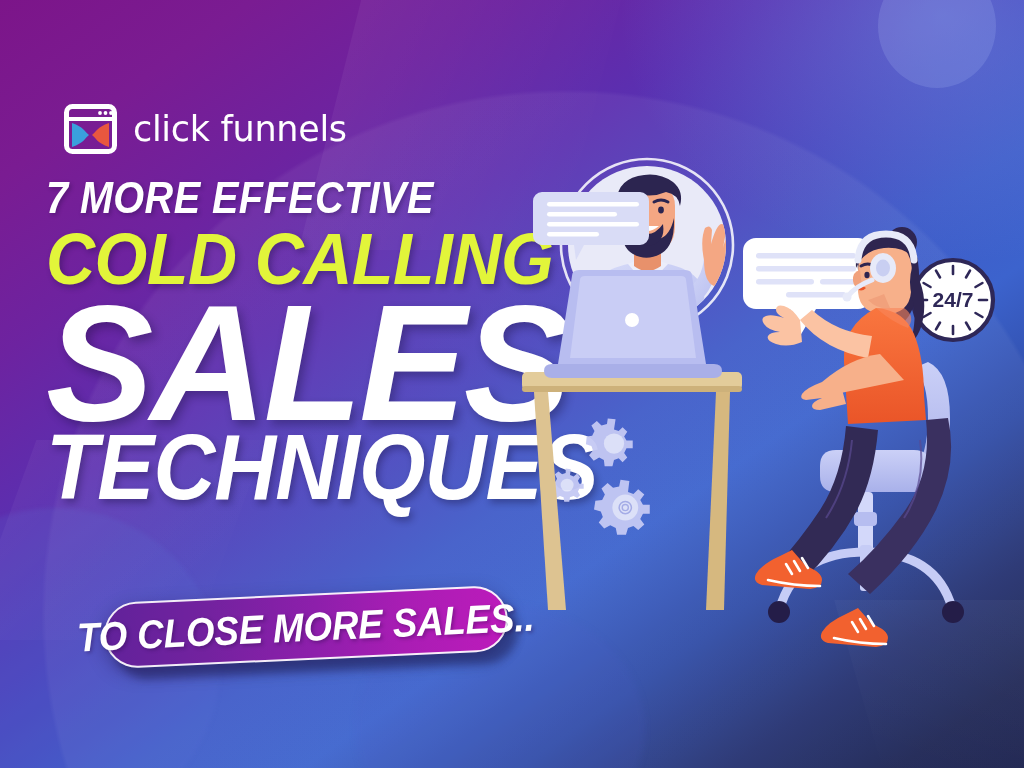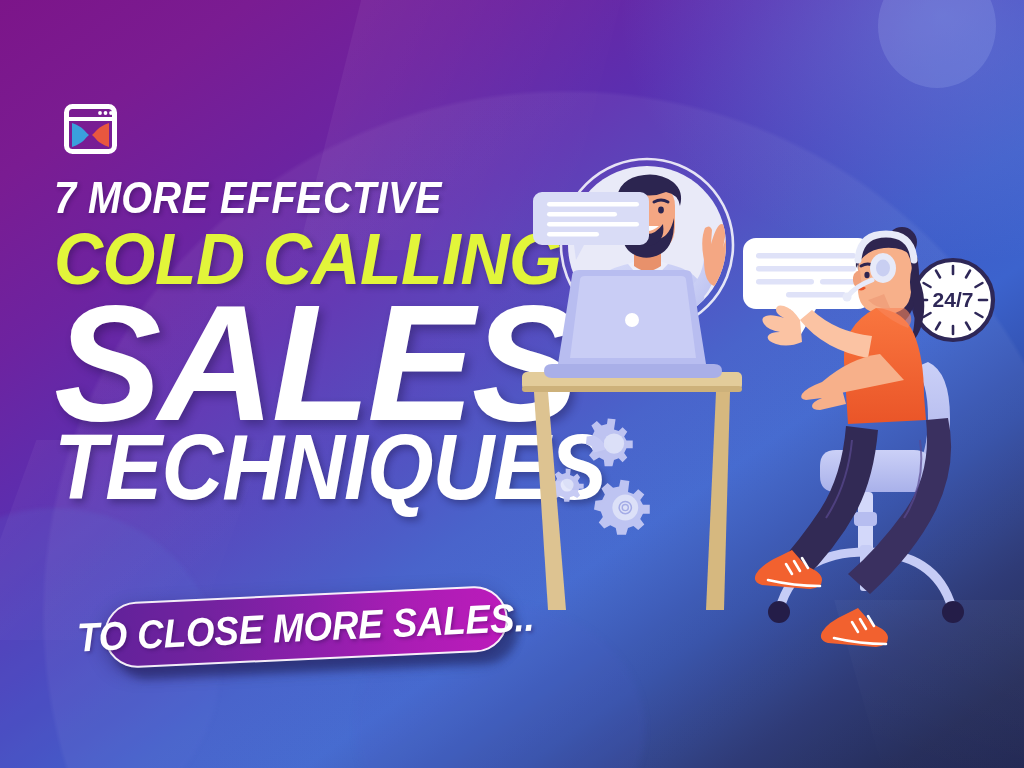--- a/index.html
+++ b/index.html
@@ -63,21 +63,21 @@
     display:flex; align-items:center; gap:16px;
   }
   #logo-mark { width:53px; height:50px; display:block; }
   #logo-text {
     color:#ffffff; font-size:35px; font-weight:400;
     letter-spacing:-.3px; line-height:1;
     font-family:"DejaVu Sans", sans-serif;
   }
 
   
-  #headline { position:absolute; left:54px; top:178px; width:520px; }
+  #headline { position:absolute; left:46px; top:178px; width:520px; }
 
   .hl {
     display:block; white-space:nowrap;
     font-family:"Liberation Sans Narrow","Liberation Sans", sans-serif;
     font-weight:bold; font-style:italic;
     color:#ffffff; line-height:.92;
     transform-origin:left center;
   }
   #hl-1 {
     font-size:44px; letter-spacing:.5px;
@@ -154,20 +154,21 @@
   <div id="logo-row">
     <svg id="logo-mark" viewBox="0 0 53 50">
       <rect x="2.5" y="2.5" width="48" height="45" rx="6" ry="6" fill="none" stroke="#ffffff" stroke-width="5"></rect>
       <line x1="2.5" y1="15" x2="50.5" y2="15" stroke="#ffffff" stroke-width="4"></line>
       <circle cx="36" cy="9" r="1.9" fill="#ffffff"></circle>
       <circle cx="41.5" cy="9" r="1.9" fill="#ffffff"></circle>
       <circle cx="47" cy="9" r="1.9" fill="#ffffff"></circle>
       <path d="M8 19 C20 23 21 28 25 31 C21 34 20 39 8 43 Z" fill="#3aa0dd"></path>
       <path d="M45 19 C33 23 32 28 28 31 C32 34 33 39 45 43 Z" fill="#e8573f"></path>
     </svg>
+    <span id="logo-text">click funnels</span>
   </div>
 
   <div id="headline">
     <span class="hl" id="hl-1">7 MORE EFFECTIVE</span>
     <span class="hl" id="hl-2">COLD CALLING</span>
     <span class="hl" id="hl-3">SALES</span>
     <span class="hl" id="hl-4">TECHNIQUES</span>
   </div>
 
   <div id="badge-wrap">

